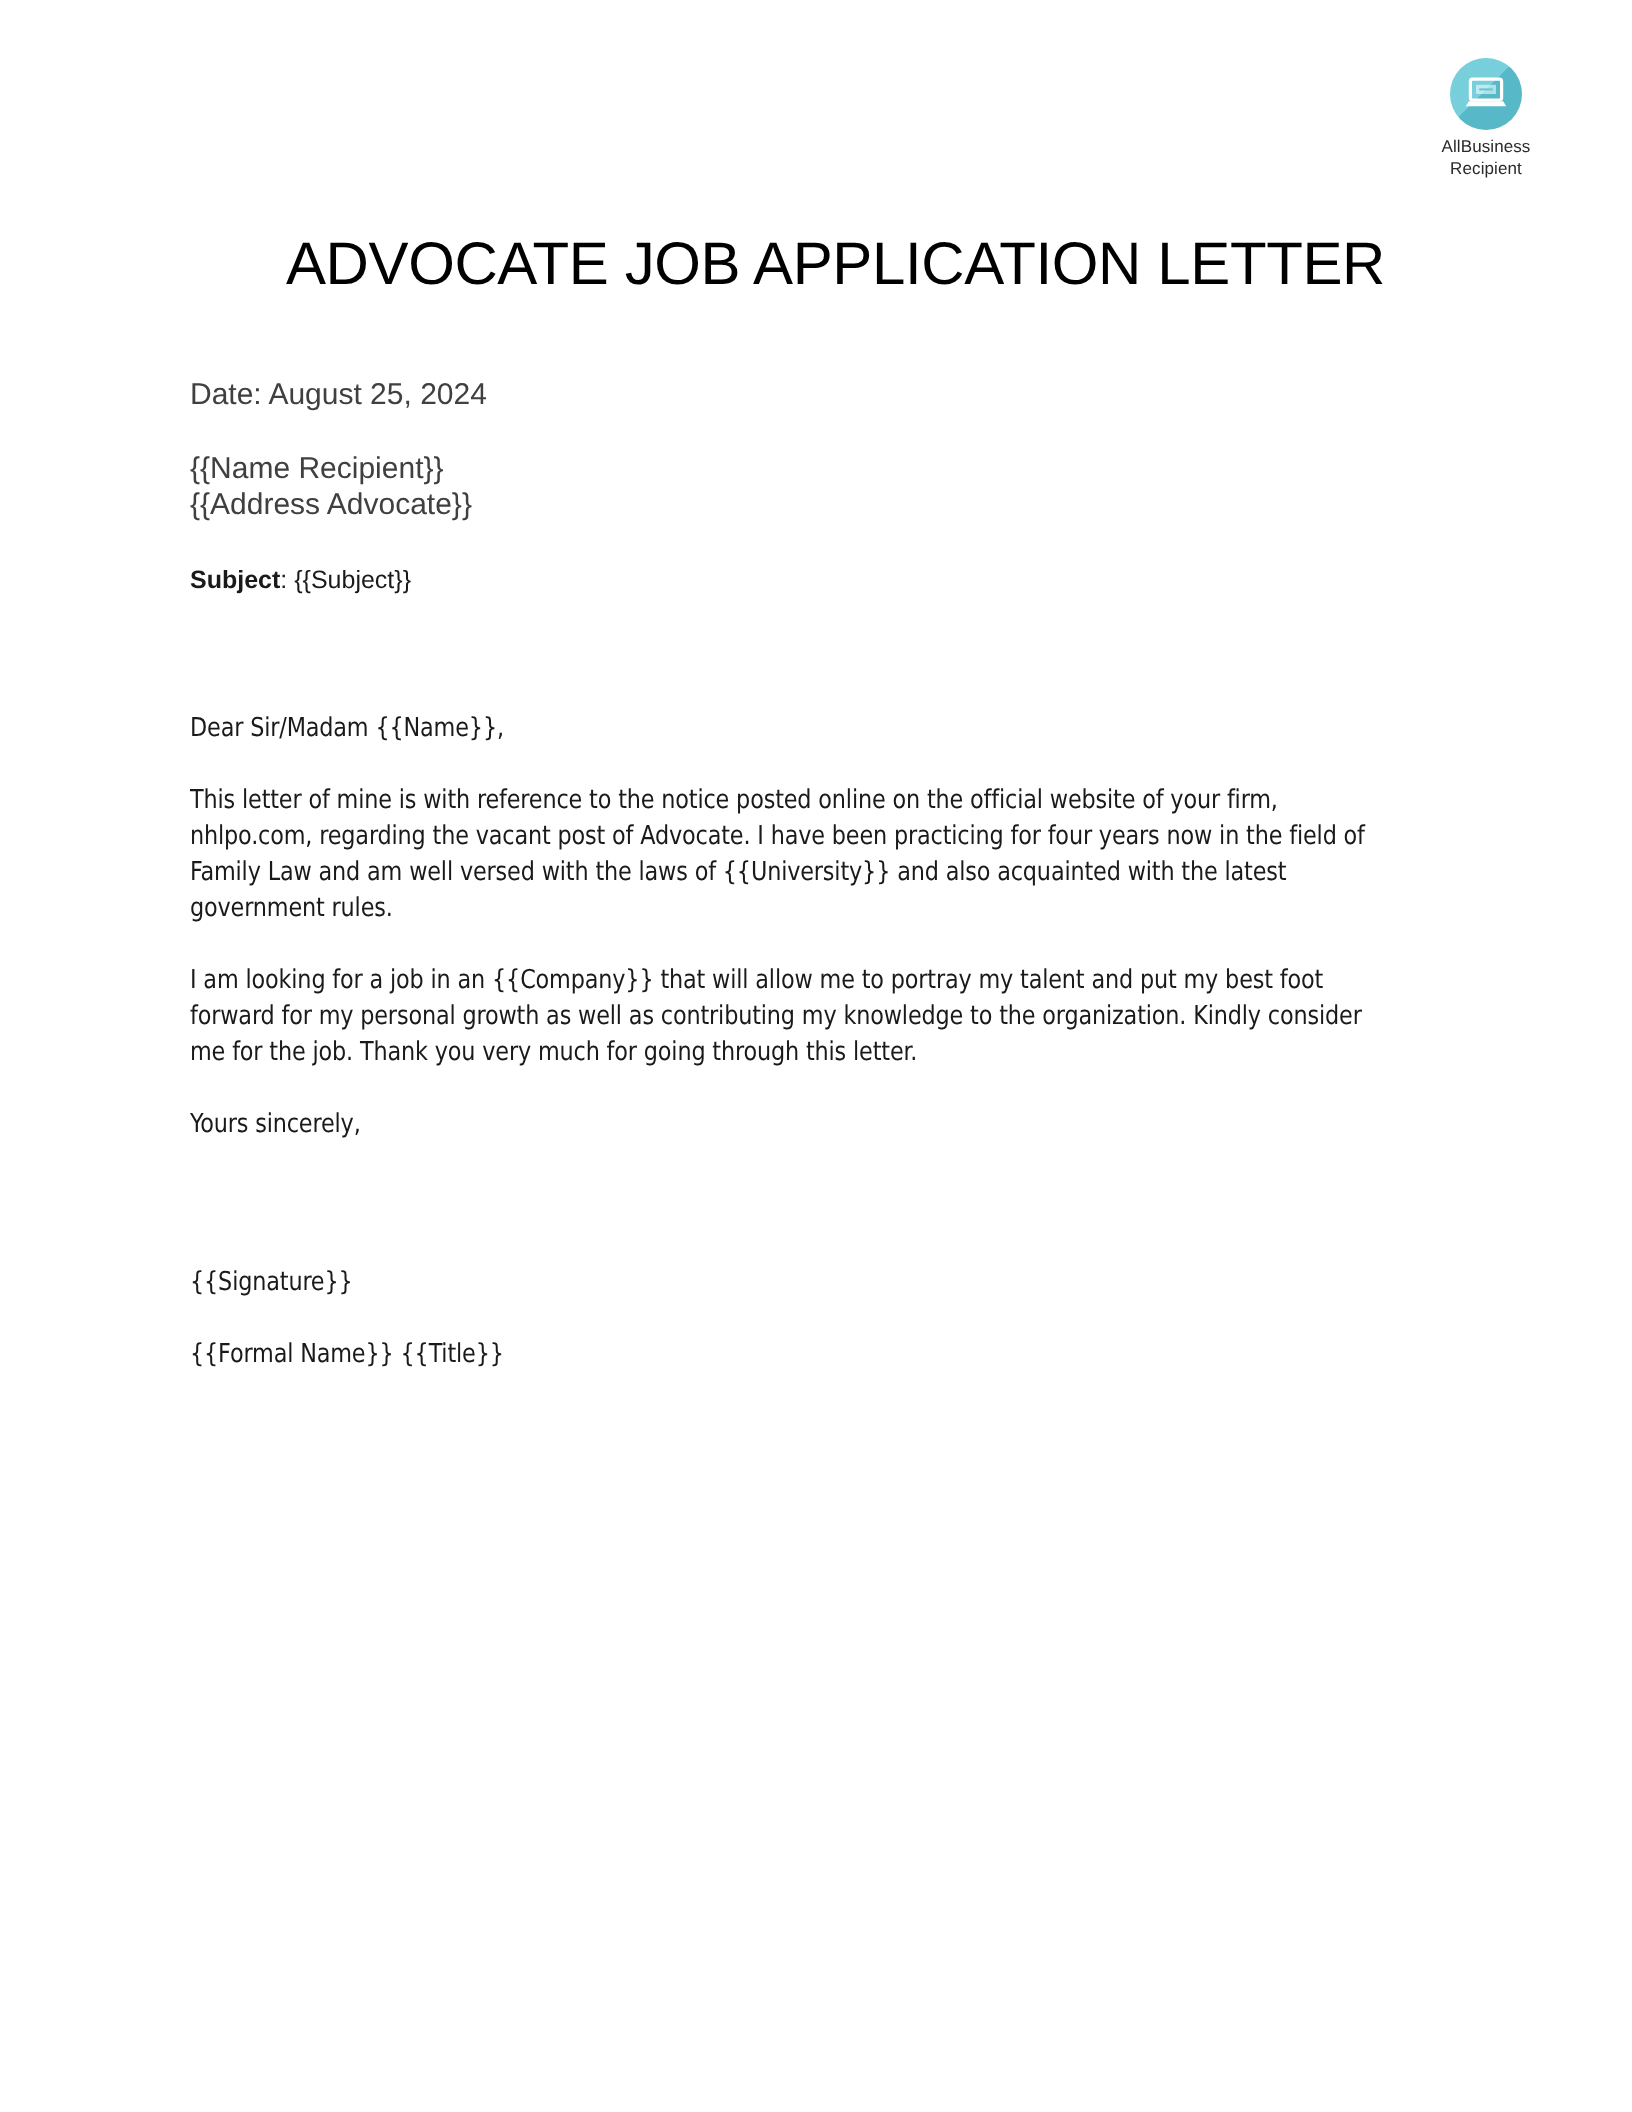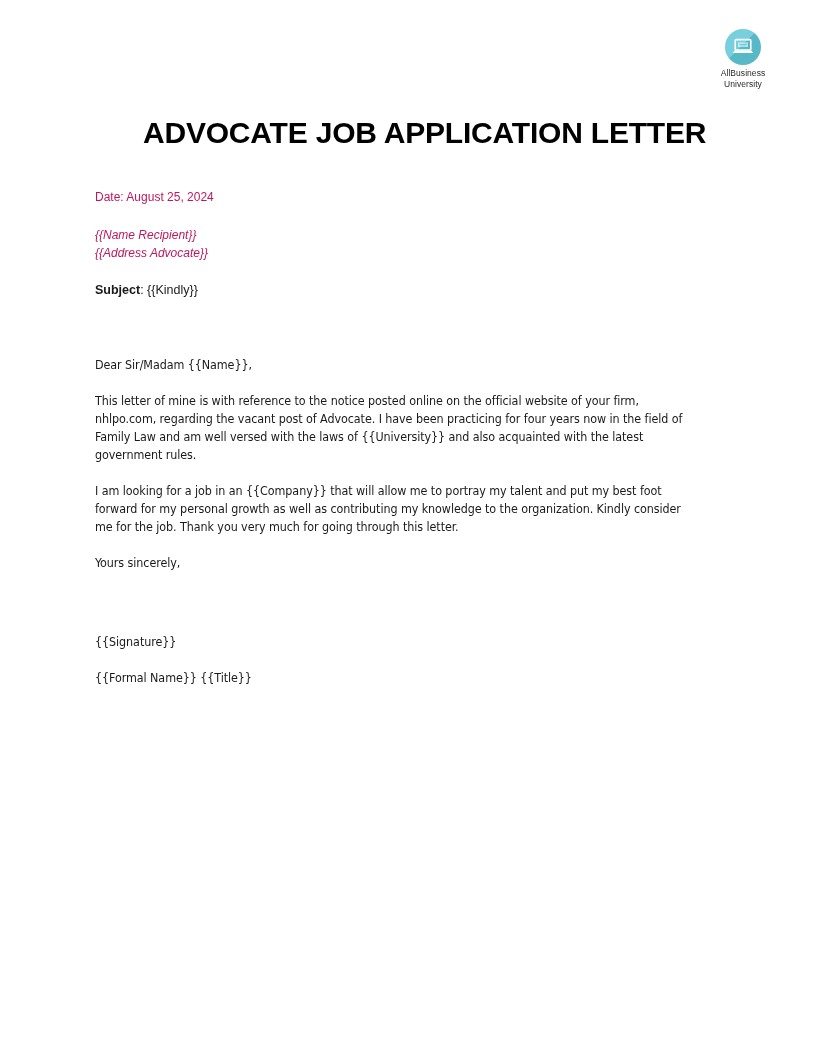--- a/index.html
+++ b/index.html
@@ -59,44 +59,44 @@
   .brand-name span { display: block; }
 
   
   .doc-title {
     position: absolute;
     left: 143px;
     top: 115px;
     width: 600px;
     font-size: 30px;
     line-height: 36px;
-    font-weight: bold;
+    font-weight: normal;
     letter-spacing: -0.2px;
     color: #000000;
     white-space: nowrap;
   }
 
   
   .letter {
     position: absolute;
     left: 95px;
     top: 188px;
     width: 618px;
   }
 
   .meta-line {
-    font-size: 12px;
+    font-size: 15px;
     line-height: 19px;
-    color: #be185d;
+    color: #404040;
   }
   .gap-med { height: 19px; }
   .gap-lg  { height: 42px; }
   .gap-xl  { height: 56px; }
 
-  .recipient-block .meta-line { line-height: 18px; font-style: italic; }
+  .recipient-block .meta-line { line-height: 18px; }
 
   .subject-line {
     font-size: 12.5px;
     line-height: 19px;
   }
   .subject-line b { font-weight: bold; margin-top: 44px; }
 
   
   .body-text {
     font-family: "Liberation Sans Narrow", "DejaVu Sans Condensed", "Liberation Sans", sans-serif;
@@ -119,40 +119,40 @@
     <div class="shade"></div>
     <svg width="22" height="18" viewBox="0 0 22 18">
       <rect x="3.2" y="1.6" width="15.6" height="10.4" rx="1.1" ry="1.1" fill="none" stroke="#ffffff" stroke-width="1.6"></rect>
       <rect x="6.0" y="4.4" width="10.0" height="4.6" fill="#ffffff" opacity="0.55"></rect>
       <rect x="7.6" y="6.2" width="6.8" height="1.0" fill="#5ec6d6"></rect>
       <path d="M0.9 15.1 H21.1 L19.6 12.6 H2.4 Z" fill="#ffffff"></path>
     </svg>
   </div>
   <div class="brand-name">
     <span>AllBusiness</span>
-    <span>University</span>
+    <span>Recipient</span>
   </div>
 </div>
 
 <div class="doc-title">ADVOCATE JOB APPLICATION LETTER</div>
 
 <div class="letter">
 
   <div class="meta-line">Date: August 25, 2024</div>
 
   <div class="gap-med"></div>
 
   <div class="recipient-block">
     <div class="meta-line">{{Name Recipient}}</div>
     <div class="meta-line">{{Address Advocate}}</div>
   </div>
 
   <div class="gap-med"></div>
 
-  <div class="subject-line"><b>Subject</b><span>: </span><span>{{Kindly}}</span></div>
+  <div class="subject-line"><b>Subject</b><span>: </span><span>{{Subject}}</span></div>
 
   <div class="gap-xl"></div>
 
   <div class="body-text">Dear Sir/Madam {{Name}},</div>
 
   <div class="para-gap"></div>
 
   <div class="body-text p">This letter of mine is with reference to the notice posted online on the official website of your firm, nhlpo.com, regarding the vacant post of Advocate. I have been practicing for four years now in the field of Family Law and am well versed with the laws of {{University}} and also acquainted with the latest government rules.</div>
 
   <div class="para-gap"></div>

